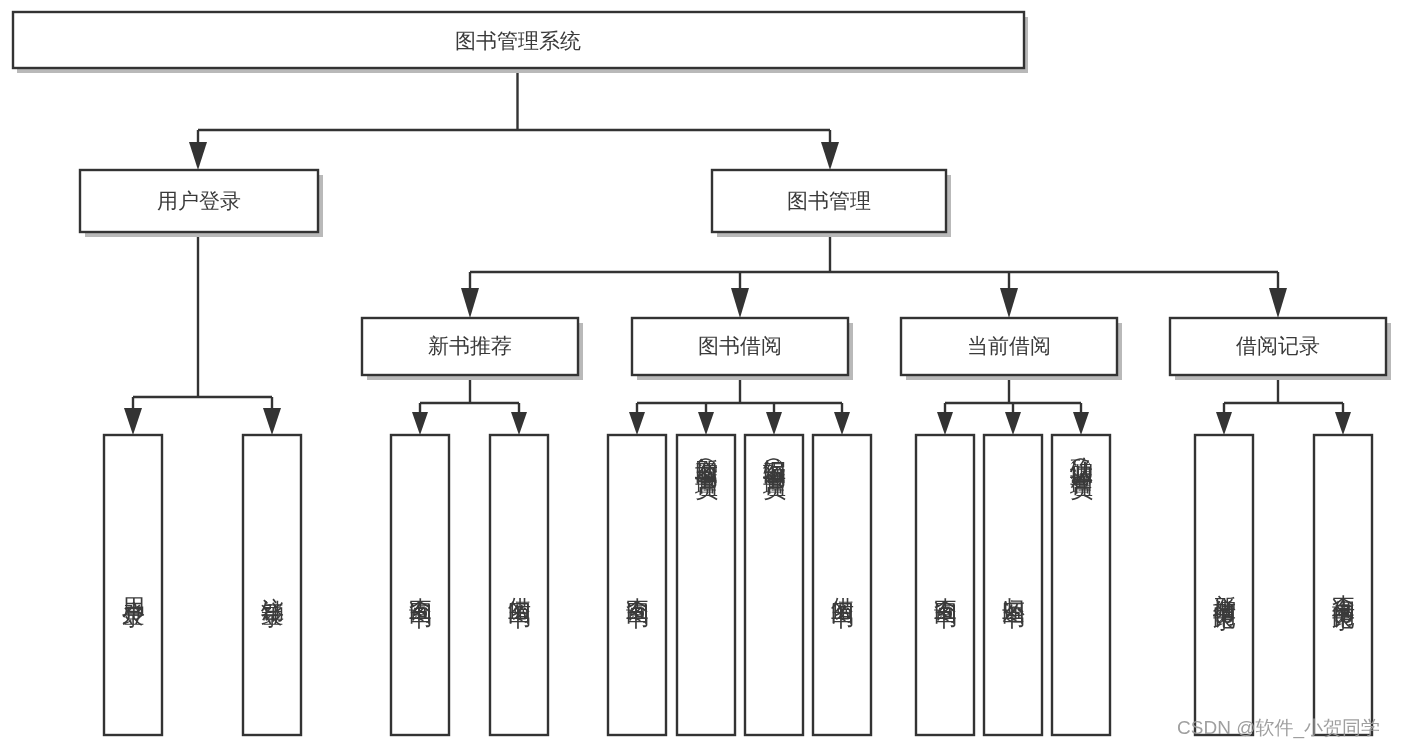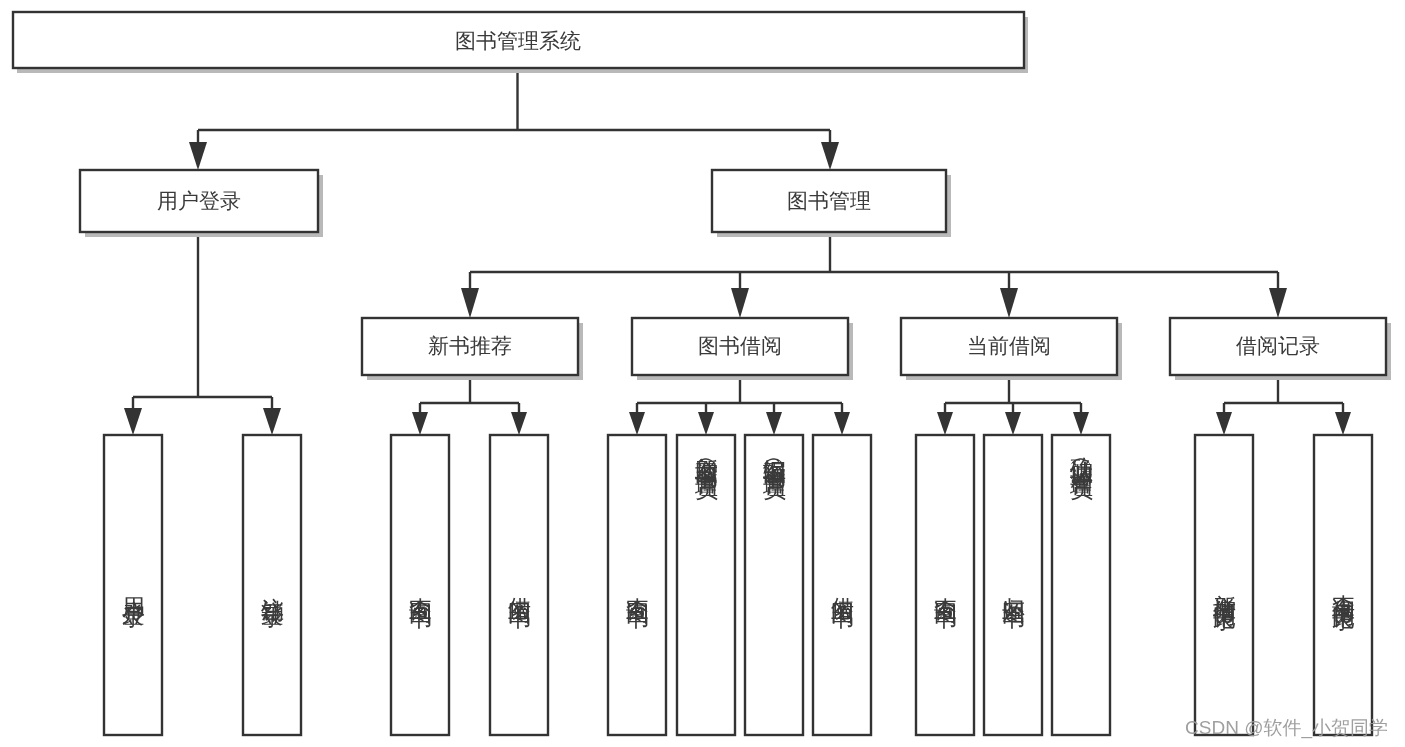--- a/index.html
+++ b/index.html
@@ -68,21 +68,21 @@
     white-space: pre-line;
     pointer-events: none;
   }
   .leaf-label-wrap.top-aligned {
     justify-content: flex-start;
     padding-top: 4px;
     box-sizing: border-box;
   }
   .watermark {
     position: absolute;
-    right: 4px;
+    right: 12px;
     bottom: 6px;
     font-family: "Liberation Sans", "DejaVu Sans", sans-serif;
     font-size: 19px;
     color: #9a9a9a;
     opacity: 0.95;
     white-space: nowrap;
     pointer-events: none;
   }
 </style>
 </head>

